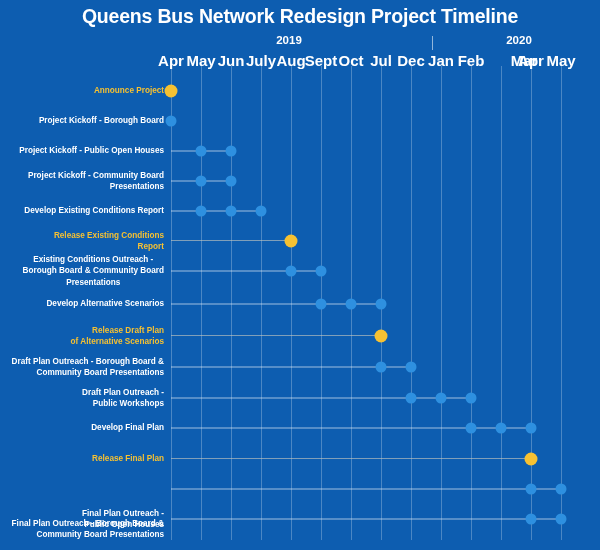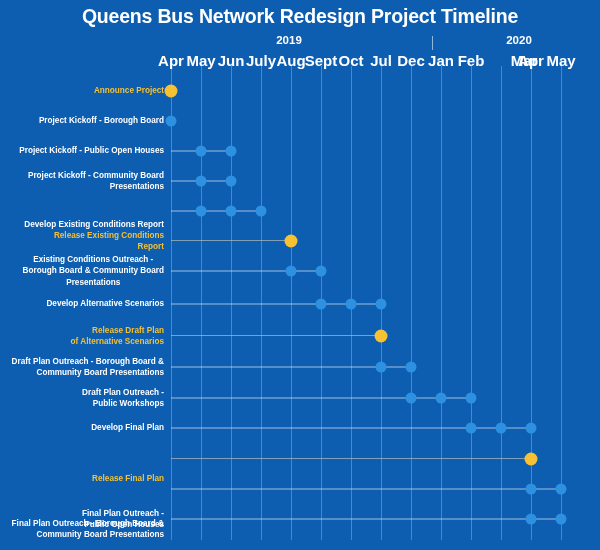--- a/index.html
+++ b/index.html
@@ -154,21 +154,21 @@
         <div class="dot task" title="Jun 2019" style="left: 231px; top: 0px;"></div>
       </div>
       <div class="row" style="top: 181px; height: 0px;">
         <div class="row-label task" style="top: -11.5px; text-align: right;">Project Kickoff - Community Board
 Presentations</div>
         <div class="row-connector" style="left: 171px; width: 60px; top: -1px;"></div>
         <div class="dot task" title="May 2019" style="left: 201px; top: 0px;"></div>
         <div class="dot task" title="Jun 2019" style="left: 231px; top: 0px;"></div>
       </div>
       <div class="row" style="top: 211px; height: 0px;">
-        <div class="row-label task" style="top: -5.75px; margin-top: 14px;">Develop Existing Conditions Report</div>
+        <div class="row-label task" style="top: -5.75px;">Develop Existing Conditions Report</div>
         <div class="row-connector" style="left: 171px; width: 90px; top: -1px;"></div>
         <div class="dot task" title="May 2019" style="left: 201px; top: 0px;"></div>
         <div class="dot task" title="Jun 2019" style="left: 231px; top: 0px;"></div>
         <div class="dot task" title="July 2019" style="left: 261px; top: 0px;"></div>
       </div>
       <div class="row" style="top: 241px; height: 0px;">
         <div class="row-label milestone" style="top: -11.5px;">Release Existing Conditions
 Report</div>
         <div class="row-connector milestone-line" style="left: 171px; width: 120px; top: -1px;"></div>
         <div class="dot milestone" title="Aug 2019" style="left: 291px; top: 0px;"></div>
@@ -210,21 +210,21 @@
         <div class="dot task" title="Feb 2020" style="left: 471px; top: 0px;"></div>
       </div>
       <div class="row" style="top: 428px; height: 0px;">
         <div class="row-label task" style="top: -5.75px;">Develop Final Plan</div>
         <div class="row-connector" style="left: 171px; width: 360px; top: -1px;"></div>
         <div class="dot task" title="Feb 2020" style="left: 471px; top: 0px;"></div>
         <div class="dot task" title="Mar 2020" style="left: 501px; top: 0px;"></div>
         <div class="dot task" title="Apr 2020" style="left: 531px; top: 0px;"></div>
       </div>
       <div class="row" style="top: 459px; height: 0px;">
-        <div class="row-label milestone" style="top: -5.75px; margin-top: 20px;">Release Final Plan</div>
+        <div class="row-label milestone" style="top: -5.75px;">Release Final Plan</div>
         <div class="row-connector milestone-line" style="left: 171px; width: 360px; top: -1px;"></div>
         <div class="dot milestone" title="Apr 2020" style="left: 531px; top: 0px;"></div>
       </div>
       <div class="row" style="top: 489px; height: 0px;">
         <div class="row-label task" style="top: -11.5px; margin-top: 40px;">Final Plan Outreach - Borough Board &amp;
 Community Board Presentations</div>
         <div class="row-connector" style="left: 171px; width: 390px; top: -1px;"></div>
         <div class="dot task" title="Apr 2020" style="left: 531px; top: 0px;"></div>
         <div class="dot task" title="May 2020" style="left: 561px; top: 0px;"></div>
       </div>

